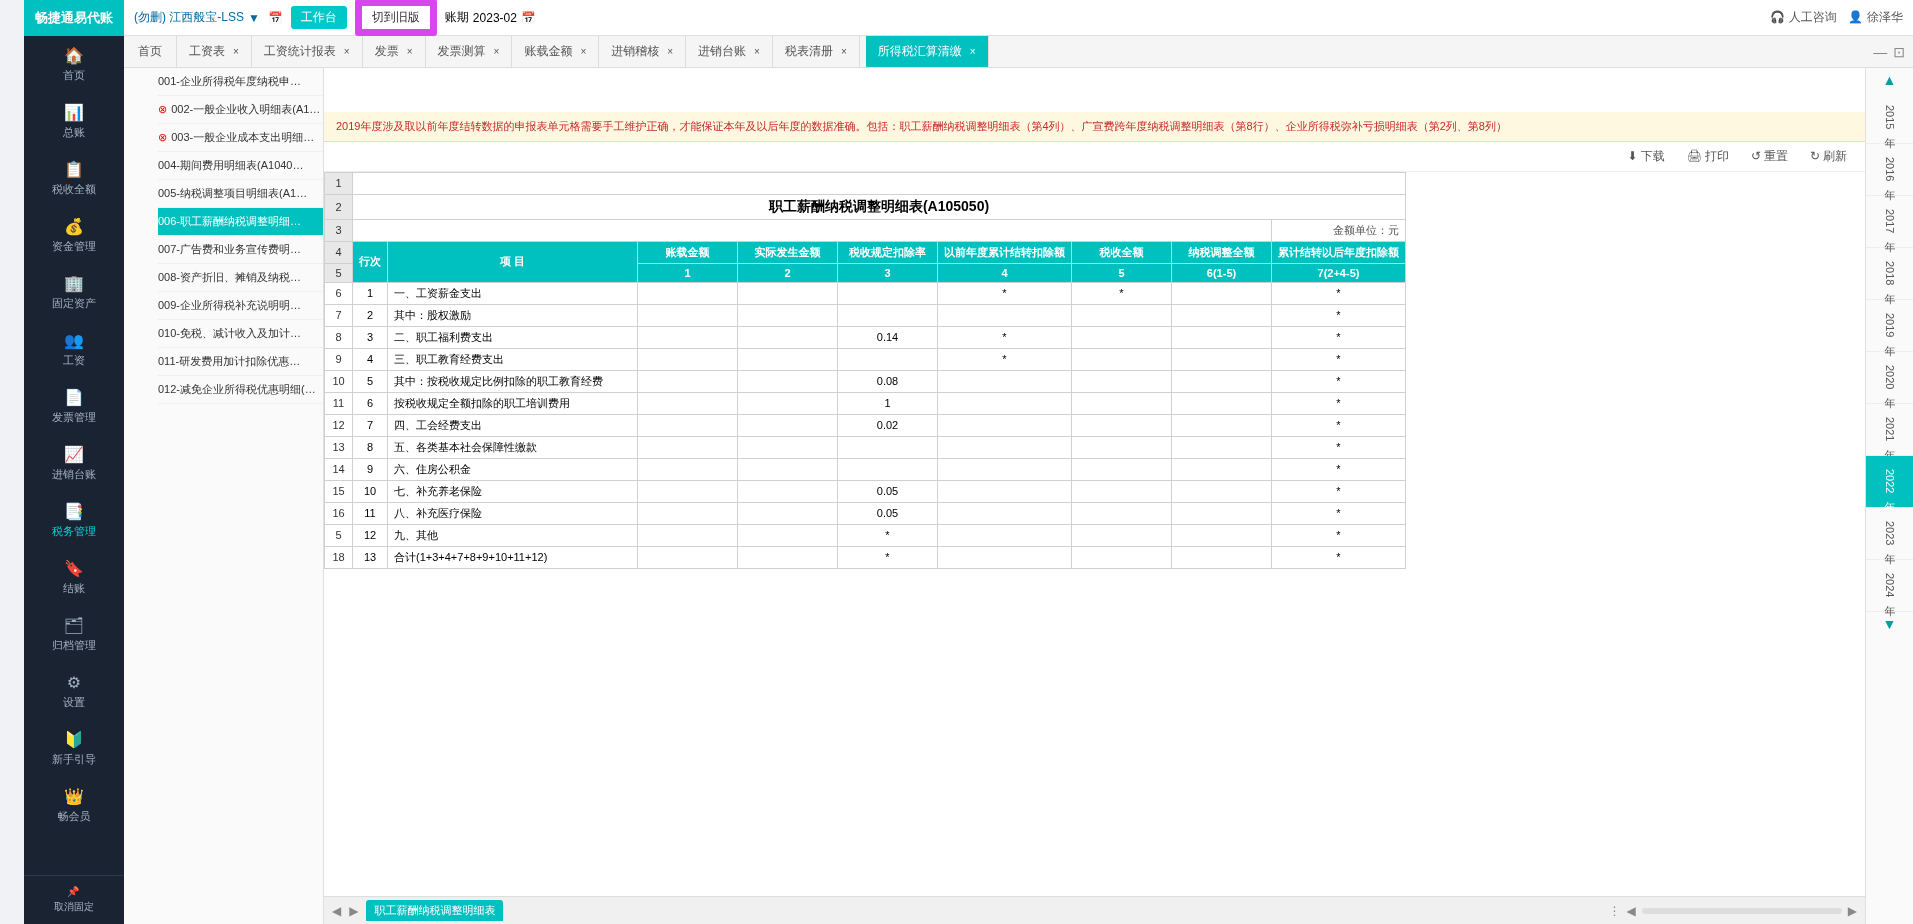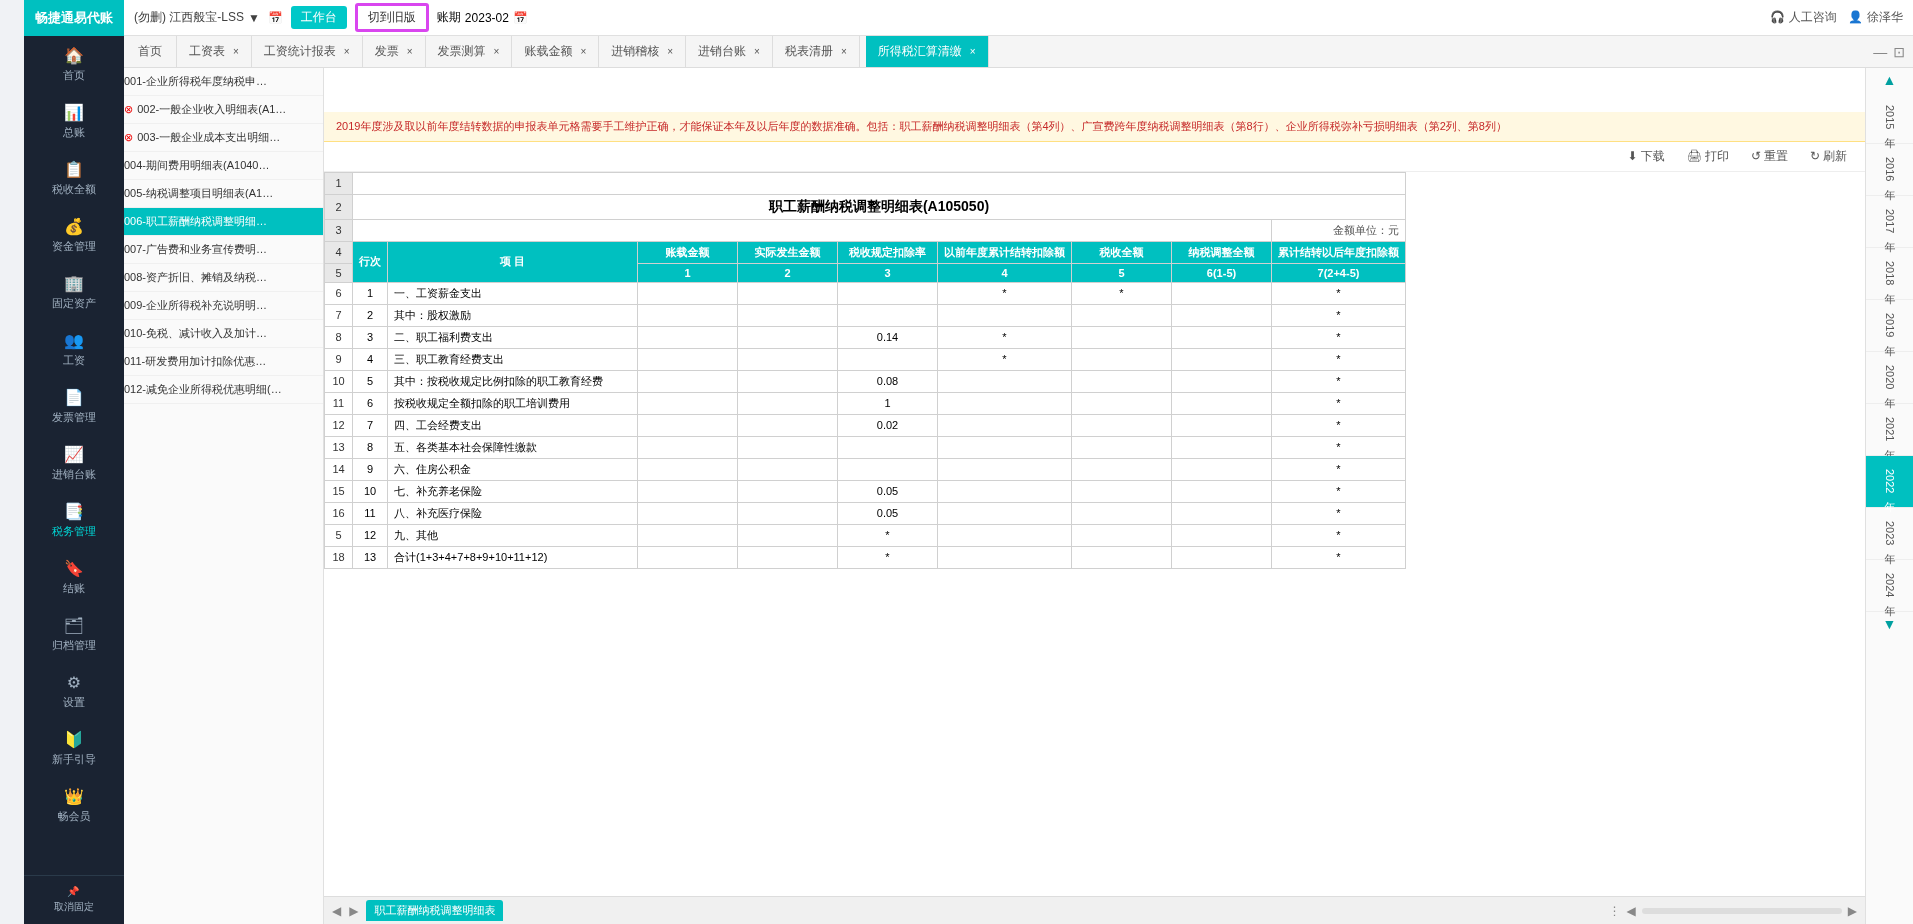--- a/index.html
+++ b/index.html
@@ -12,40 +12,40 @@
     .sidebar-item.active { color: #00d4d4; }
     .sidebar-item .icon { font-size: 16px; }
     .sidebar-footer { margin-top: auto; border-top: 1px solid #2a3a4a; }
     .sidebar-footer .sidebar-item { font-size: 10px; }
 
     
     .main-area { flex: 1; display: flex; flex-direction: column; overflow: hidden; }
 
     
     .topbar { height: 36px; background: #fff; border-bottom: 1px solid #e0e0e0; display: flex; align-items: center; padding: 0 10px; gap: 8px; }
-    .topbar-company { display: flex; align-items: center; gap: 4px; font-size: 12px; color: #404040; }
+    .topbar-company { display: flex; align-items: center; gap: 4px; font-size: 12px; color: #0369a1; }
     .topbar-btn { background: #00c8c8; color: #fff; border: none; border-radius: 3px; padding: 3px 10px; cursor: pointer; font-size: 12px; text-align: right; }
-    .topbar-btn-outline { background: #fff; color: #333; border: 3px solid #d946ef; border-radius: 3px; padding: 3px 10px; cursor: pointer; font-size: 12px; }
+    .topbar-btn-outline { background: #fff; color: #333; border: 7px solid #d946ef; border-radius: 3px; padding: 3px 10px; cursor: pointer; font-size: 12px; }
     .topbar-right { margin-left: auto; display: flex; align-items: flex-start; gap: 12px; font-size: 12px; color: #555; }
     .topbar-period { display: flex; align-items: center; gap: 4px; font-size: 12px; }
 
     
     .tabbar { height: 32px; background: #f5f5f5; border-bottom: 1px solid #ddd; display: flex; align-items: center; padding: 0 0; overflow-x: auto; }
     .tab { padding: 0 12px; height: 32px; display: flex; align-items: center; gap: 4px; cursor: pointer; font-size: 12px; color: #555; border-right: 1px solid #ddd; white-space: nowrap; flex-shrink: 0; }
     .tab.active { background: #00c0c0; color: #fff; margin-left: 6px; }
     .tab .close { margin-left: 4px; font-size: 10px; }
     .tab-home { padding: 0 14px; }
     .tabbar-actions { margin-left: auto; display: flex; align-items: center; padding-right: 8px; gap: 6px; }
 
     
     .content { flex: 1; display: flex; overflow: hidden; background: #fff; }
 
     
     .list-panel { width: 200px; border-right: 1px solid #e0e0e0; overflow-y: auto; background: #fafafa; flex-shrink: 0; }
-    .list-item { padding: 6px 0; font-size: 11px; cursor: pointer; color: #333; border-bottom: 1px solid #f0f0f0; display: flex; align-items: center; gap: 4px; }
+    .list-item { padding: 6px 0; font-size: 11px; cursor: pointer; color: #333; border-bottom: 1px solid #f0f0f0; display: flex; align-items: center; gap: 4px; margin-left: 34px; }
     .list-item.active { background: #00c0c0; color: #fff; }
     .list-item .err-icon { color: #e00; font-size: 11px; }
 
     
     .year-panel { width: 48px; border-left: 1px solid #e0e0e0; background: #fafafa; display: flex; flex-direction: column; align-items: center; overflow: hidden; flex-shrink: 0; }
     .year-item { width: 100%; text-align: center; padding: 8px 2px; font-size: 11px; cursor: pointer; color: #555; border-bottom: 1px solid #eee; writing-mode: vertical-rl; text-orientation: mixed; height: 52px; display: flex; align-items: center; justify-content: center; }
     .year-item.active { background: #00c0c0; color: #fff; }
     .year-nav { width: 100%; text-align: center; padding: 4px 0; cursor: pointer; color: #00a0a0; font-size: 14px; }
 
     

